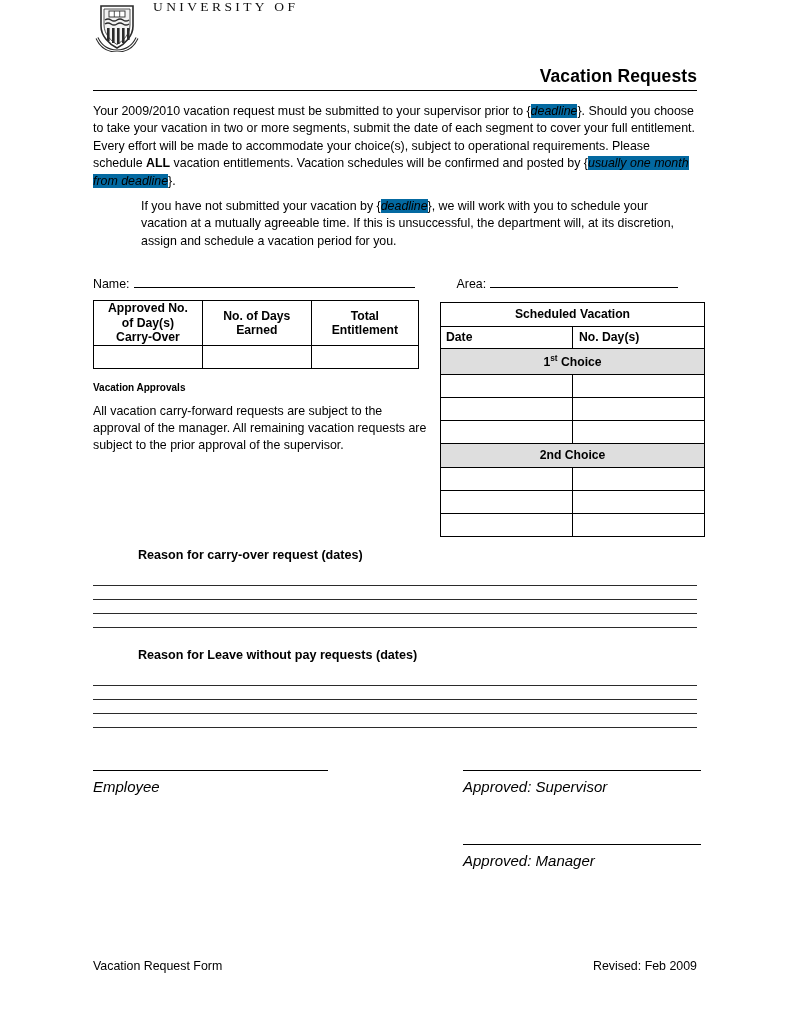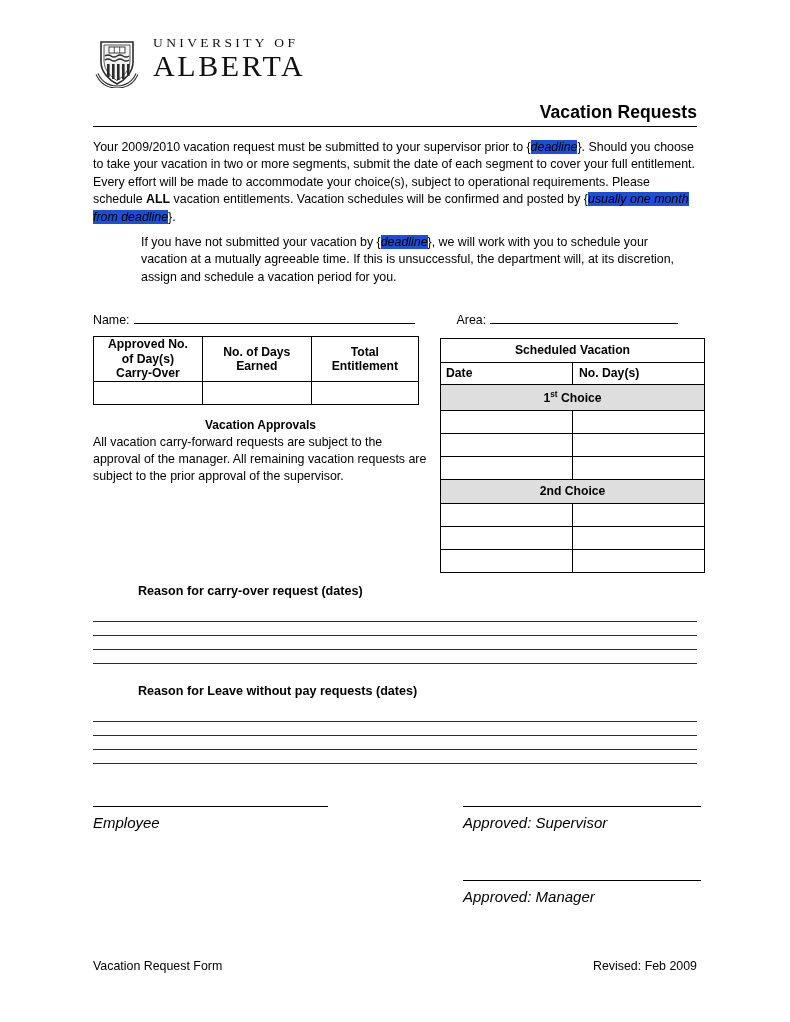--- a/index.html
+++ b/index.html
@@ -21,21 +21,20 @@
   }
   .content {
     position: absolute;
     left: 93px;
     top: 0;
     width: 604px;
   }
 
   
   .header {
-    padding-top: 36px;
     display: flex;
     align-items: flex-start;
   }
   .crest {
     width: 44px;
     height: 50px;
     flex: 0 0 auto;
     margin-left: 2px;
     margin-top: 2px;
   }
@@ -77,21 +76,21 @@
     line-height: 17.4px;
     margin-top: 12px;
     text-align: left;
   }
   .para.indent {
     margin-left: 48px;
     margin-top: 8px;
   }
   .fld {
     font-style: italic;
-    background: #1d4ed8;
+    background: #0369a1;
     text-align: center;
   }
   .bold { font-weight: bold; }
 
   
   .namerow {
     margin-top: 25px;
     display: flex;
     font-size: 12.4px;
     align-items: baseline;
@@ -145,24 +144,23 @@
   .tbl-entitlement td.blank { height: 22px; }
 
   
   .approvals {
     position: absolute;
     left: 0;
     top: 82px;
     width: 335px;
   }
   .approvals .h {
-    font-size: 12px;
-    font-weight: bold;
-    margin-bottom: 2px;
-    text-align: center;
+    font-size: 10px;
+    font-weight: bold;
+    margin-bottom: 10px;
   }
   .approvals .t {
     font-size: 12.4px;
     line-height: 17px;
   }
 
   
   .tbl-scheduled {
     position: absolute;
     left: 347px;
@@ -271,21 +269,20 @@
           <rect x="17" y="26" width="2.6" height="15"></rect>
           <rect x="22" y="26" width="2.6" height="16"></rect>
           <rect x="27" y="26" width="2.6" height="15"></rect>
           <rect x="32" y="26" width="2.6" height="12"></rect>
         </g>
         <path d="M2 36 q6 13 20 13 q14 0 20 -13" fill="none" stroke="#2b2b2b" stroke-width="3.2"></path>
         <path d="M2 36 q6 13 20 13 q14 0 20 -13" fill="none" stroke="#ffffff" stroke-width="1.1"></path>
       </svg>
       <div class="wordmark">
         <div class="uni">UNIVERSITY OF</div>
-        <div class="alberta">ALBERTA</div>
       </div>
     </div>
 
     <div class="title-row">
       <span class="title">Vacation Requests</span>
     </div>
     <div class="title-rule"></div>
 
     <div class="para">
       <span>Your 2009/2010 vacation request must be submitted to your supervisor prior to {</span><span class="fld">deadline</span><span>}. Should you choose to take your vacation in two or more segments, submit the date of each segment to cover your full entitlement. Every effort will be made to accommodate your choice(s), subject to operational requirements. Please schedule </span><span class="bold">ALL</span><span> vacation entitlements. Vacation schedules will be confirmed and posted by {</span><span class="fld">usually one month from deadline</span><span>}.</span>

